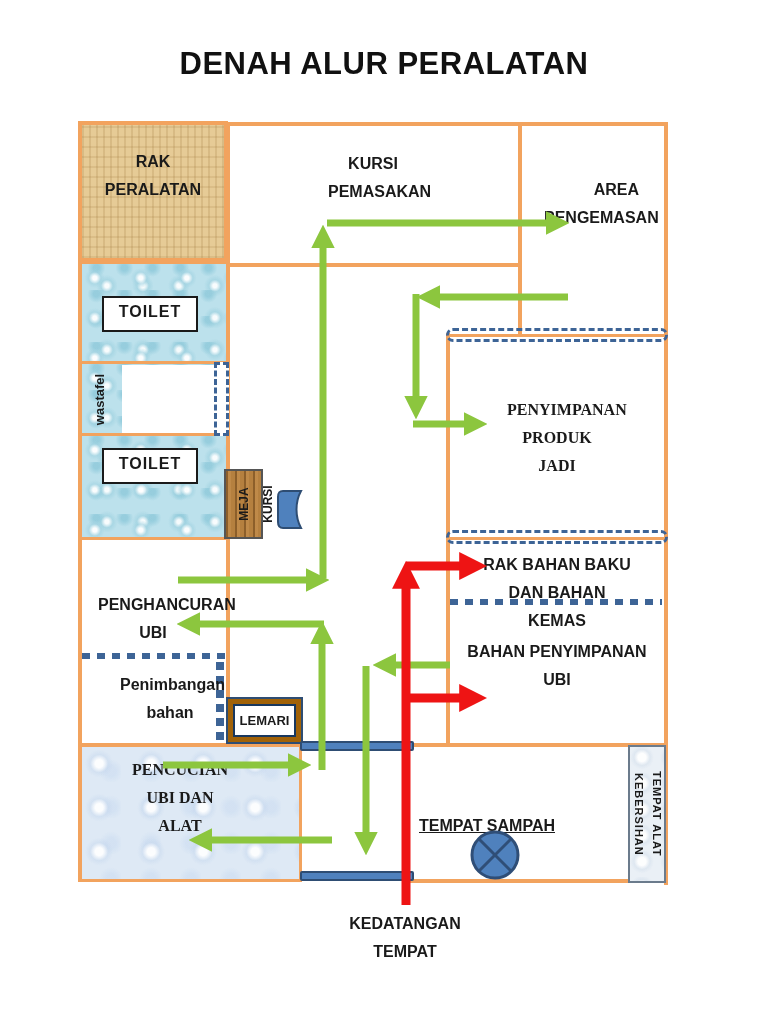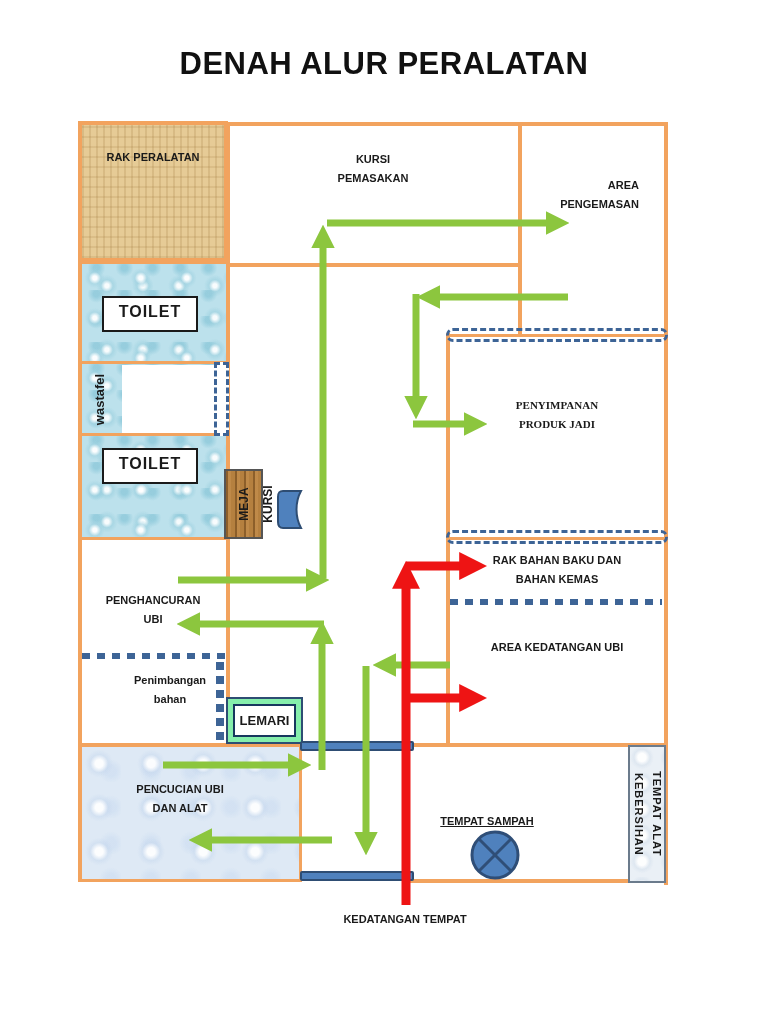--- a/index.html
+++ b/index.html
@@ -28,34 +28,34 @@
       radial-gradient(circle at 75% 70%, rgba(200,218,240,.5) 5px, rgba(200,218,240,0) 12px);
     background-size:52px 44px, 40px 36px;}
   .mist{background-color:#EAF0F6;
     background-image:radial-gradient(circle at 40% 40%, rgba(255,255,255,.9) 4px, rgba(205,218,232,.4) 8px, rgba(205,218,232,0) 12px);
     background-size:30px 26px;}
   .woodmeja{background-color:#B5803F;
     background-image:repeating-linear-gradient(90deg, rgba(80,45,10,.4) 0 2px, rgba(215,160,95,.3) 2px 5px, rgba(80,45,10,0) 5px 9px);}
   
   .room-border{border:4px solid #F2A35E;box-sizing:border-box;z-index:2;}
   .thin-border{border:3px solid #F2A35E;box-sizing:border-box;z-index:2;}
-  .label{font-weight:700;font-size:11px;line-height:1.75;text-align:center;z-index:6;}
+  .label{font-weight:700;font-size:16px;line-height:1.75;text-align:center;z-index:6;}
   .toilet-tag{background:#fff;border:2px solid #1a1a1a;font-weight:700;font-size:16px;
               letter-spacing:1px;text-align:center;line-height:28px;z-index:6;}
   .vtext{display:flex;align-items:center;justify-content:center;z-index:6;}
   .vtext span{transform:rotate(-90deg);white-space:nowrap;font-weight:700;}
   
   .dash-band{border:3px dashed #3D6496;border-radius:7px;height:8px;
              box-sizing:content-box;background:transparent;z-index:5;}
   .dash-h{height:6px;background:repeating-linear-gradient(90deg,#3D6496 0 8px,transparent 8px 15px);z-index:5;}
   .dash-v{width:8px;background:repeating-linear-gradient(180deg,#3D6496 0 8px,transparent 8px 14px);z-index:5;}
   .door-white-dash{background:#fff;border:3px dashed #3D6496;box-sizing:border-box;z-index:5;}
   
   .blue-bar{background:#4F81BD;border:2px solid #2E4D73;border-radius:2px;box-sizing:border-box;z-index:7;}
-  .lemari{background:#86efac;border:2px solid #2E4D73;padding:5px;box-sizing:border-box;z-index:7;}
+  .lemari{background:#a16207;border:2px solid #2E4D73;padding:5px;box-sizing:border-box;z-index:7;}
   .lemari .inner{background:#fff;border:2px solid #17375E;width:100%;height:100%;
                  display:flex;align-items:center;justify-content:center;
                  font-weight:700;font-size:13px;box-sizing:border-box;}
   .kebersihan-box{border:2px solid #6B7B8C;box-sizing:border-box;z-index:6;
                   display:flex;align-items:center;justify-content:center;}
   .kebersihan-box .vrl{writing-mode:vertical-rl;font-weight:700;font-size:11px;
                        letter-spacing:1px;text-align:center;line-height:1.6;}
   #flow-svg{position:absolute;left:0;top:0;z-index:9;pointer-events:none;}
 </style>
 </head>
@@ -93,40 +93,40 @@
 <div class="abs wall" style="left:446px;top:537px;width:222px;height:3px;"></div>
 <div class="abs wall" style="left:78px;top:743px;width:590px;height:4px;"></div>
 <div class="abs wall" style="left:410px;top:879px;width:222px;height:4px;"></div>
 
 <div class="abs dash-band" style="left:446px;top:328px;width:216px;"></div>
 <div class="abs dash-band" style="left:446px;top:530px;width:216px;"></div>
 <div class="abs label" style="left:507px;top:396px;width:100px;font-family:Liberation Serif, serif;">PENYIMPANAN PRODUK JADI</div>
 
 <div class="abs label" style="left:482px;top:551px;width:150px;text-align:center;">RAK BAHAN BAKU DAN BAHAN KEMAS</div>
 <div class="abs dash-h" style="left:450px;top:599px;width:212px;"></div>
-<div class="abs label" style="left:457px;top:638px;width:200px;">AREA KEDATANGAN UBI</div>
+<div class="abs label" style="left:457px;top:638px;width:200px;">BAHAN PENYIMPANAN UBI</div>
 
 <div class="abs label" style="left:98px;top:551px;width:110px;margin-top:40px;">PENGHANCURAN UBI</div>
 <div class="abs dash-h" style="left:82px;top:653px;width:145px;"></div>
 <div class="abs label" style="left:120px;top:671px;width:100px;">Penimbangan bahan</div>
 <div class="abs dash-v" style="left:216px;top:662px;height:78px;"></div>
 
 <div class="abs woodmeja vtext" style="left:224px;top:469px;width:39px;height:70px;border:2px solid #555;box-sizing:border-box;z-index:7;">
     <span style="font-size:12px;">MEJA</span>
   </div>
 <div class="abs vtext" style="left:258px;top:469px;width:20px;height:70px;">
     <span style="font-size:12px;">KURSI</span>
   </div>
 
 <div class="abs lemari" style="left:226px;top:697px;width:77px;height:47px;">
   <div class="inner">LEMARI</div>
 </div>
 
 <div class="abs ice thin-border" style="left:78px;top:743px;width:224px;height:139px;"></div>
-<div class="abs label" style="left:124px;top:780px;width:112px;">PENCUCIAN UBI DAN ALAT</div>
+<div class="abs label" style="left:124px;top:756px;width:112px;font-family:Liberation Serif, serif;">PENCUCIAN UBI DAN ALAT</div>
 
 <div class="abs blue-bar" style="left:300px;top:741px;width:114px;height:10px;"></div>
 <div class="abs blue-bar" style="left:300px;top:871px;width:114px;height:10px;"></div>
 
 <div class="abs label" style="left:417px;top:812px;width:140px;text-decoration:underline;">TEMPAT SAMPAH</div>
 
 <div class="abs mist kebersihan-box" style="left:628px;top:745px;width:38px;height:138px;">
   <div class="vrl">TEMPAT ALAT KEBERSIHAN</div>
 </div>
 

